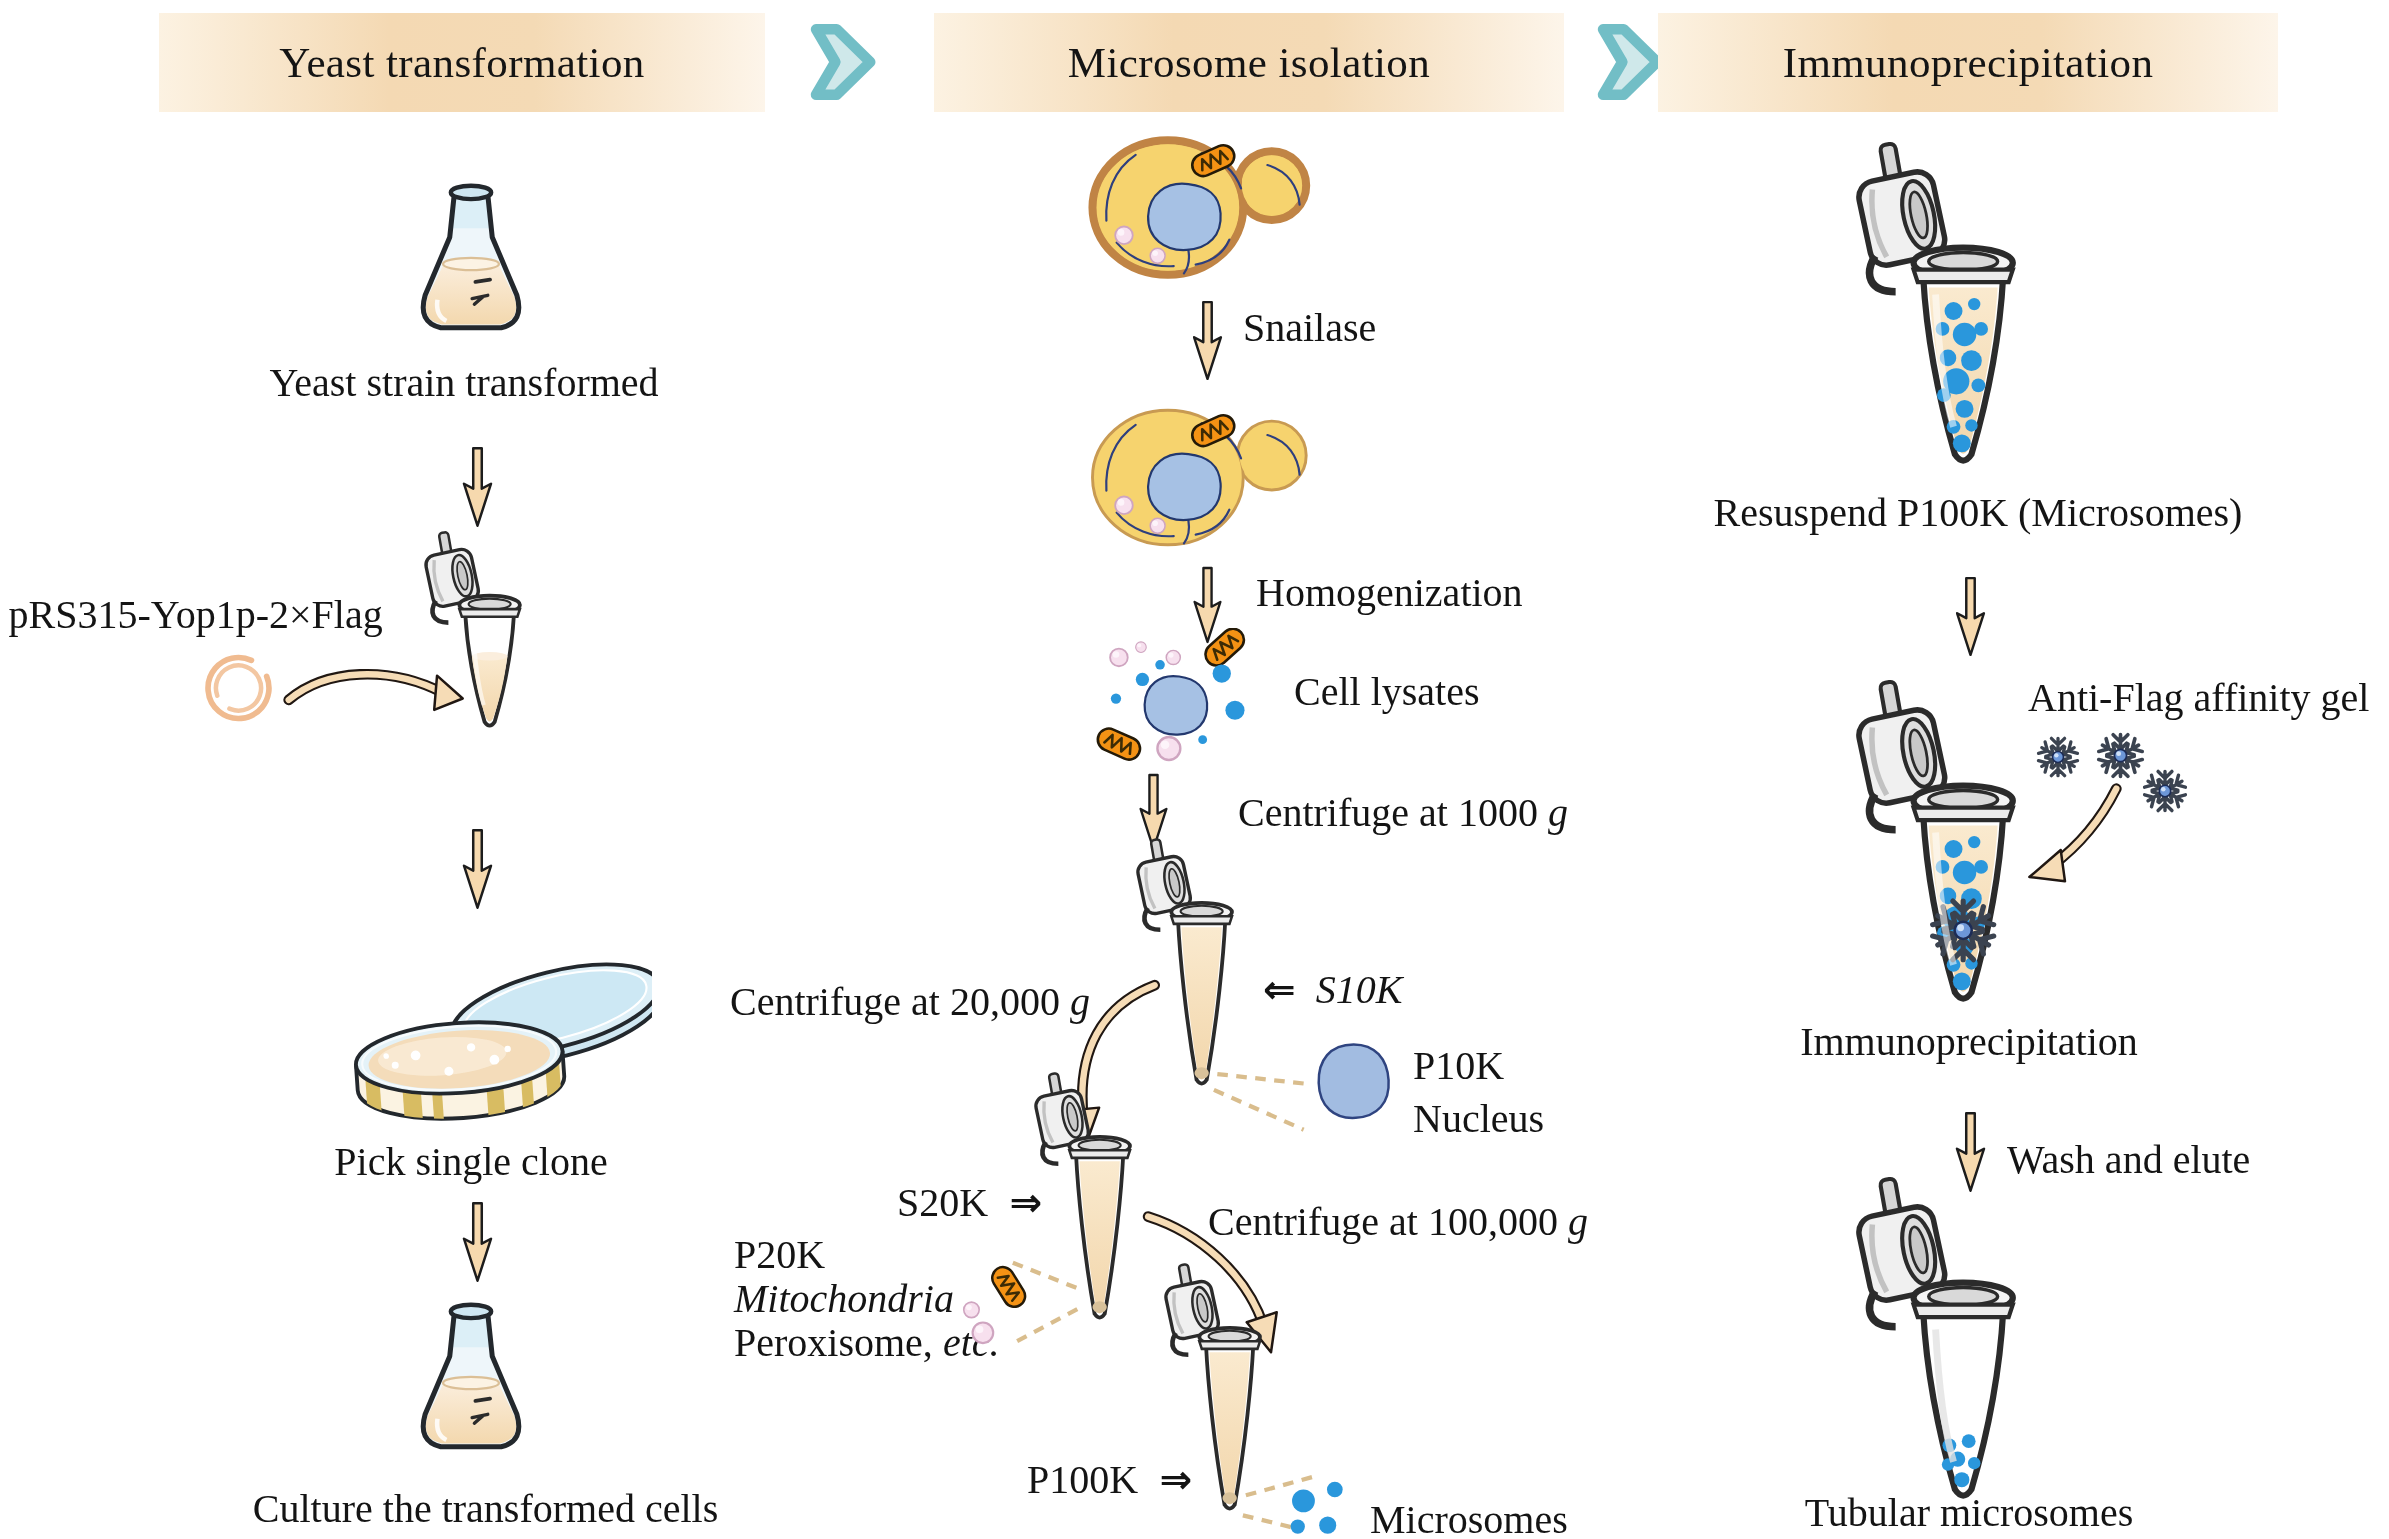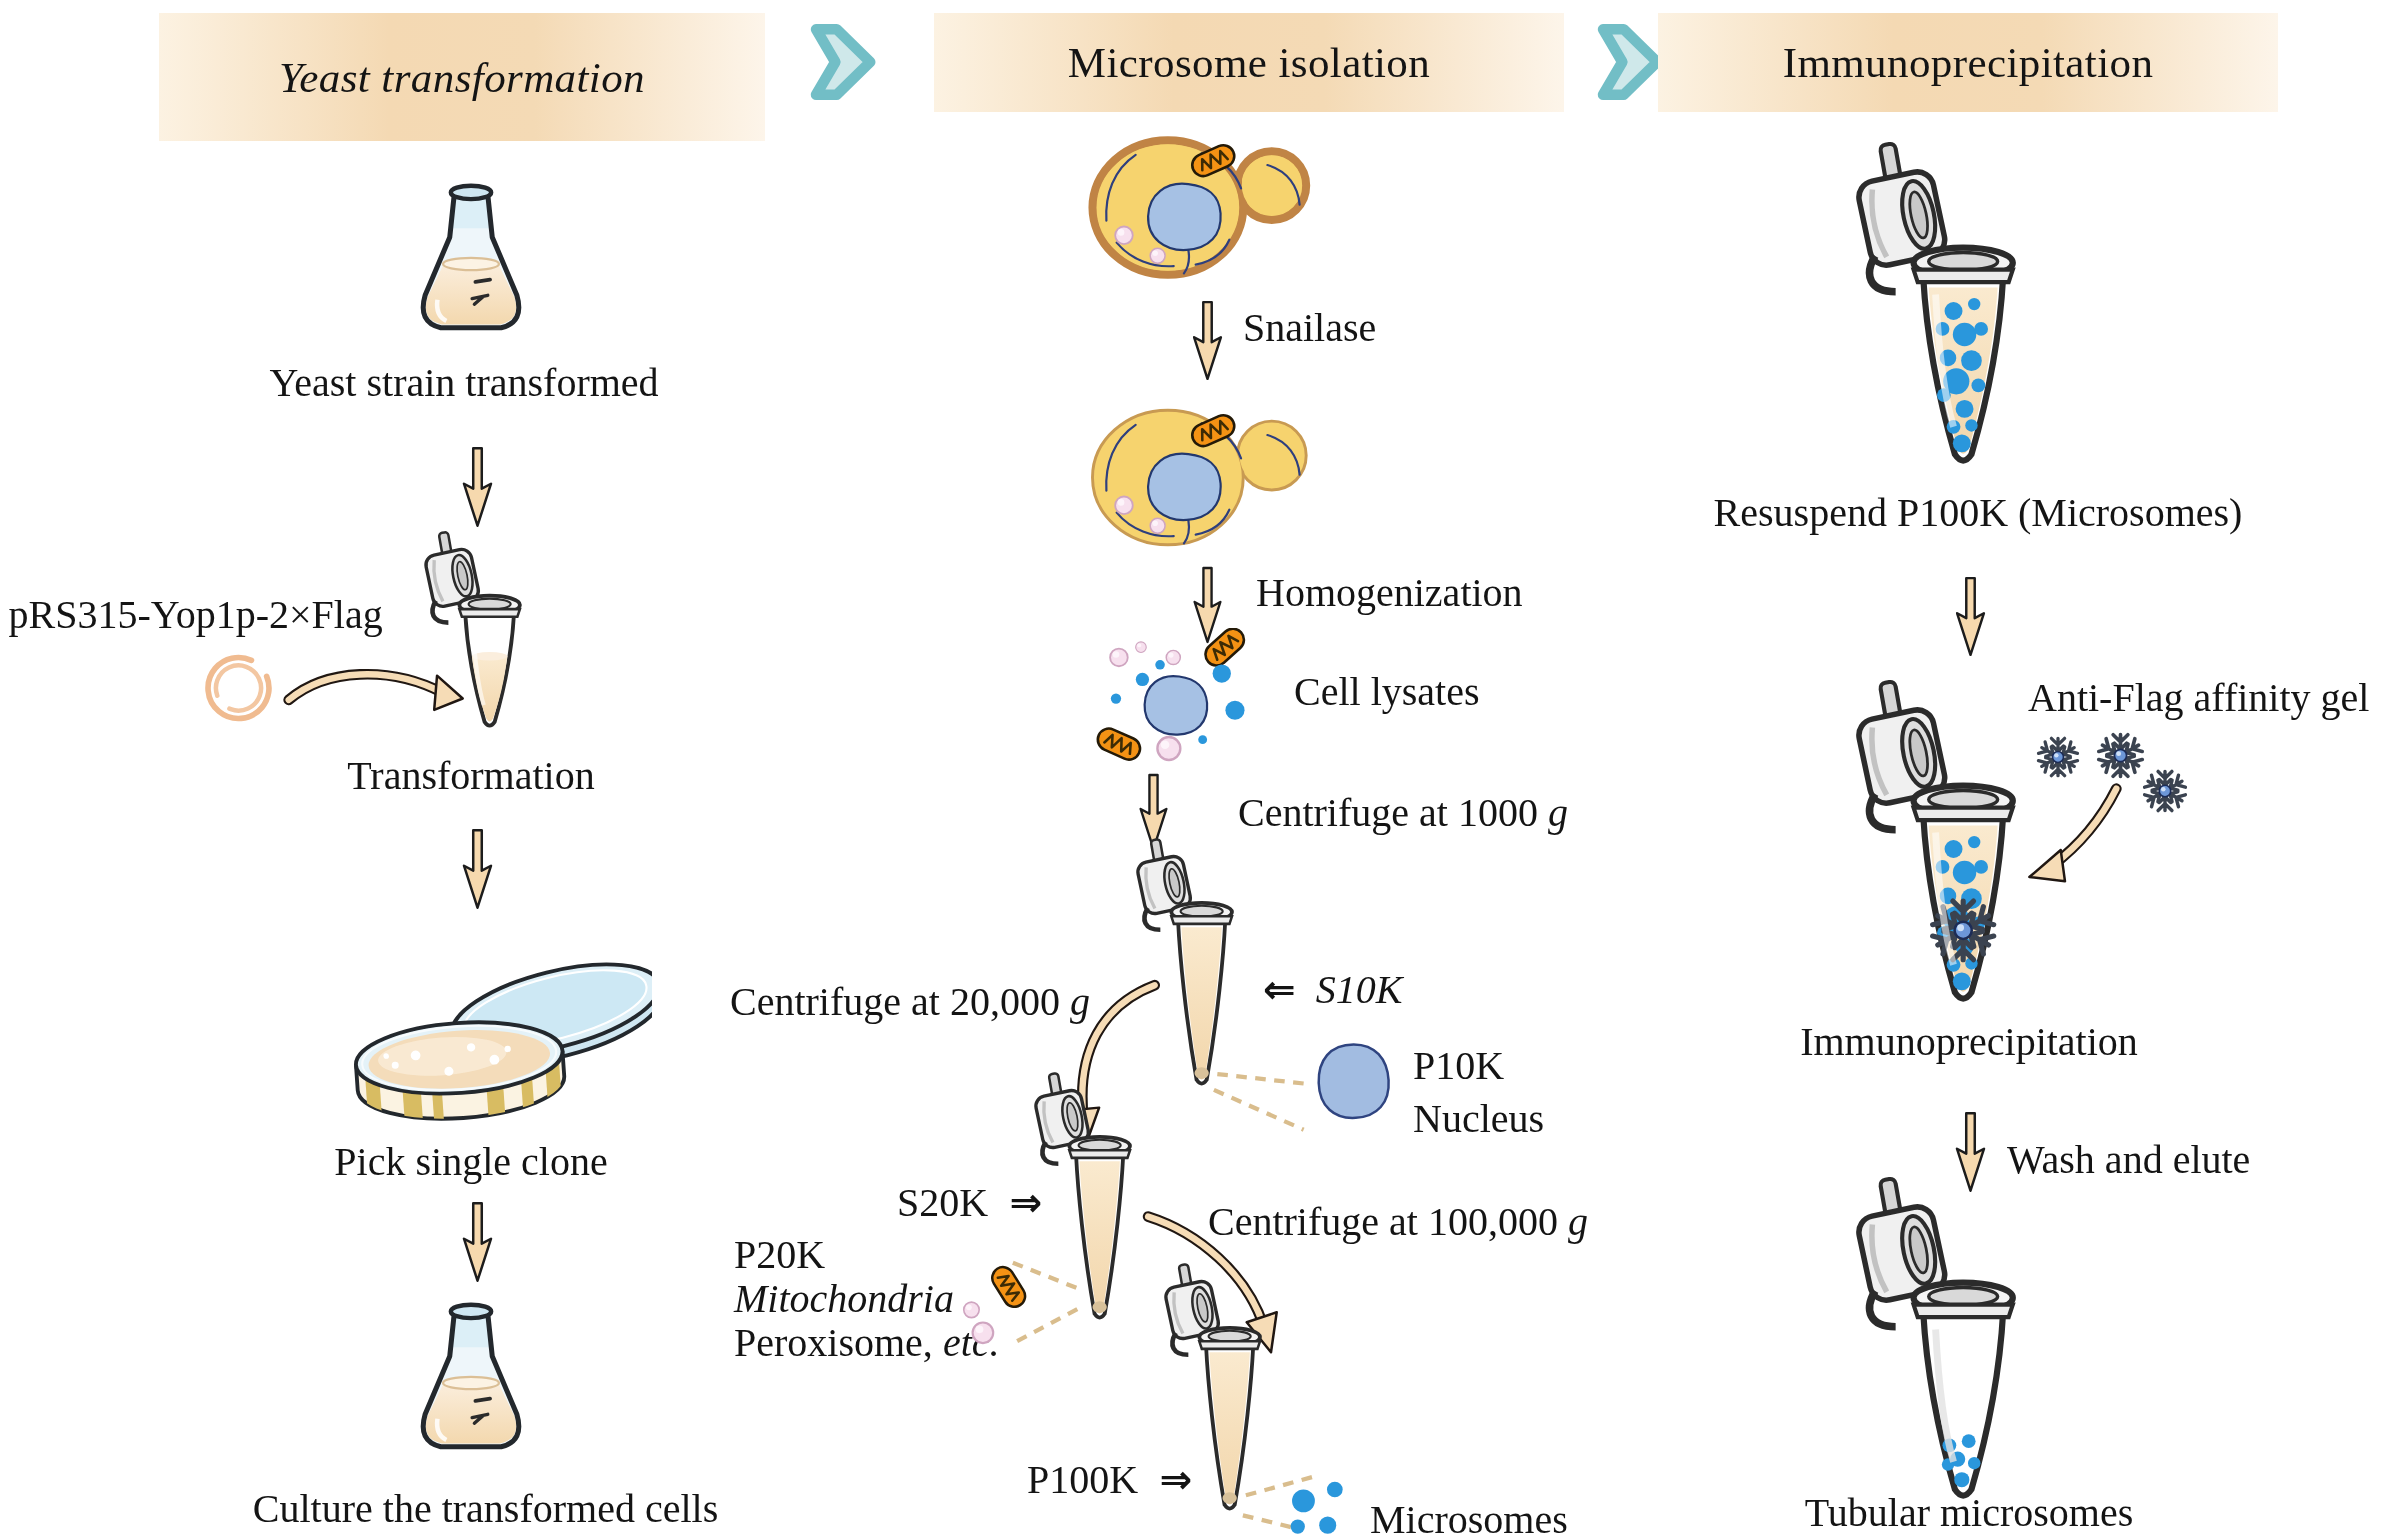--- a/index.html
+++ b/index.html
@@ -213,21 +213,21 @@
               <circle cx="120" cy="200" r="5"></circle>
               <circle cx="282" cy="188" r="4.5"></circle>
             <circle cx="108" cy="186" r="4"></circle>
           </g>
           <ellipse cx="212" cy="196" rx="139" ry="45" fill="none" stroke="#ffffff" stroke-width="3" opacity="0.7"></ellipse>
         </g>
       </g>
     </defs>
   </svg>
 
-  <div class="banner" style="left:159px;top:13px;width:606px;height:128px;font-style:italic;">
+  <div class="banner" style="left:159px;top:13px;width:606px;height:99px;">
     <span>Yeast transformation</span>
   </div>
   <svg class="abs" style="left:804px;top:17px;" width="74" height="90" viewBox="0 0 104 126">
       <use href="#g-teal-arrow"></use>
     </svg>
   <div class="banner" style="left:934px;top:13px;width:630px;height:99px;">
     <span>Microsome isolation</span>
   </div>
   <svg class="abs" style="left:1591px;top:17px;" width="74" height="90" viewBox="0 0 104 126">
       <use href="#g-teal-arrow"></use>
@@ -254,21 +254,20 @@
     <path d="M8,64 C60,20 150,16 224,54" stroke="#f6dcb6" stroke-width="9" fill="none" stroke-linecap="round"></path>
     <polygon points="216,30 252,62 212,78" fill="#f6dcb6" stroke="#201712" stroke-width="3.5" stroke-linejoin="round"></polygon>
   </svg>
 
   <svg class="abs" style="left:418px;top:530px;" width="118" height="202" viewBox="0 0 140 240">
     <use href="#g-tube-shell"></use>
     <use href="#g-tube-liquid-half" fill="url(#lg-tube-liquid)"></use>
     <ellipse cx="85" cy="150" rx="21" ry="5" fill="#fbeedd"></ellipse>
     <use href="#g-tube-gloss" stroke="#ffffff" opacity="0.6"></use>
   </svg>
-  <div class="lbl center" style="left:271px;top:754px;width:400px;">Transformation</div>
 
   <svg class="abs" style="left:461px;top:828px;" width="33" height="84" viewBox="0 0 46 118">
       <use href="#g-down-arrow"></use>
     </svg>
 
   <svg class="abs" style="left:306px;top:921px;" width="346" height="214" viewBox="0 0 480 306">
       <use href="#g-petri"></use>
     </svg>
   <div class="lbl center" style="left:271px;top:1140px;width:400px;">Pick single clone</div>
 

